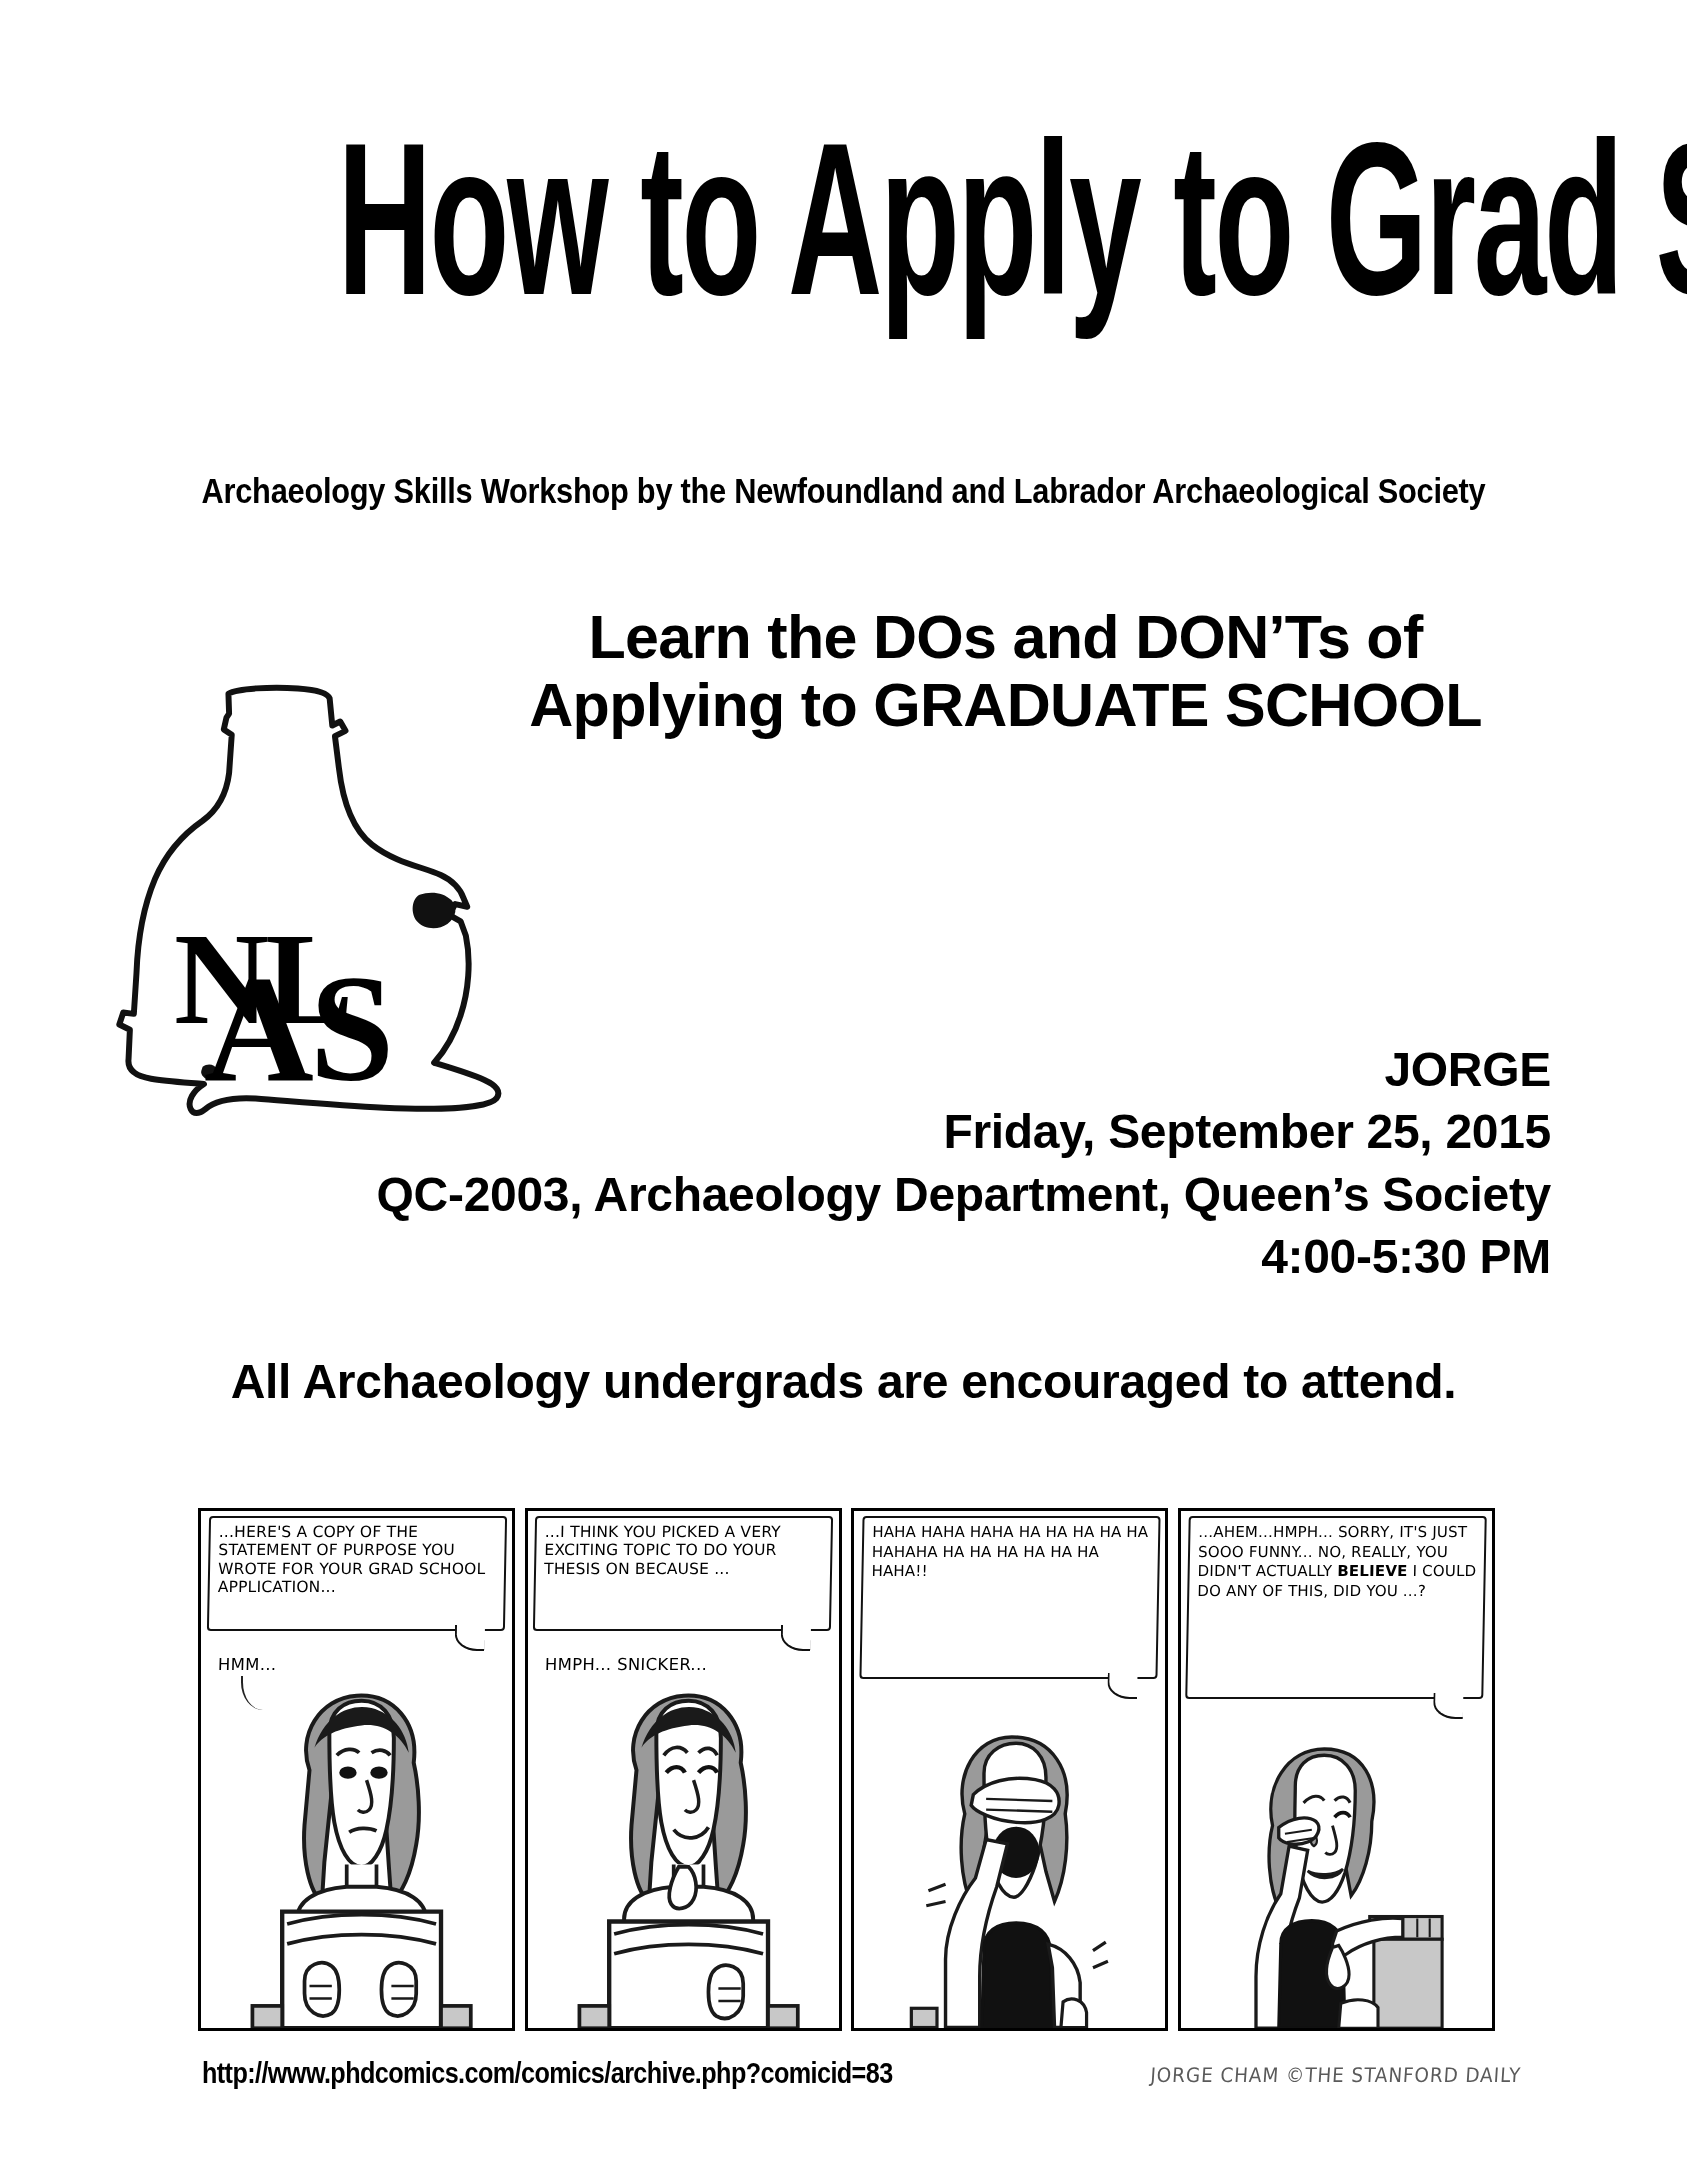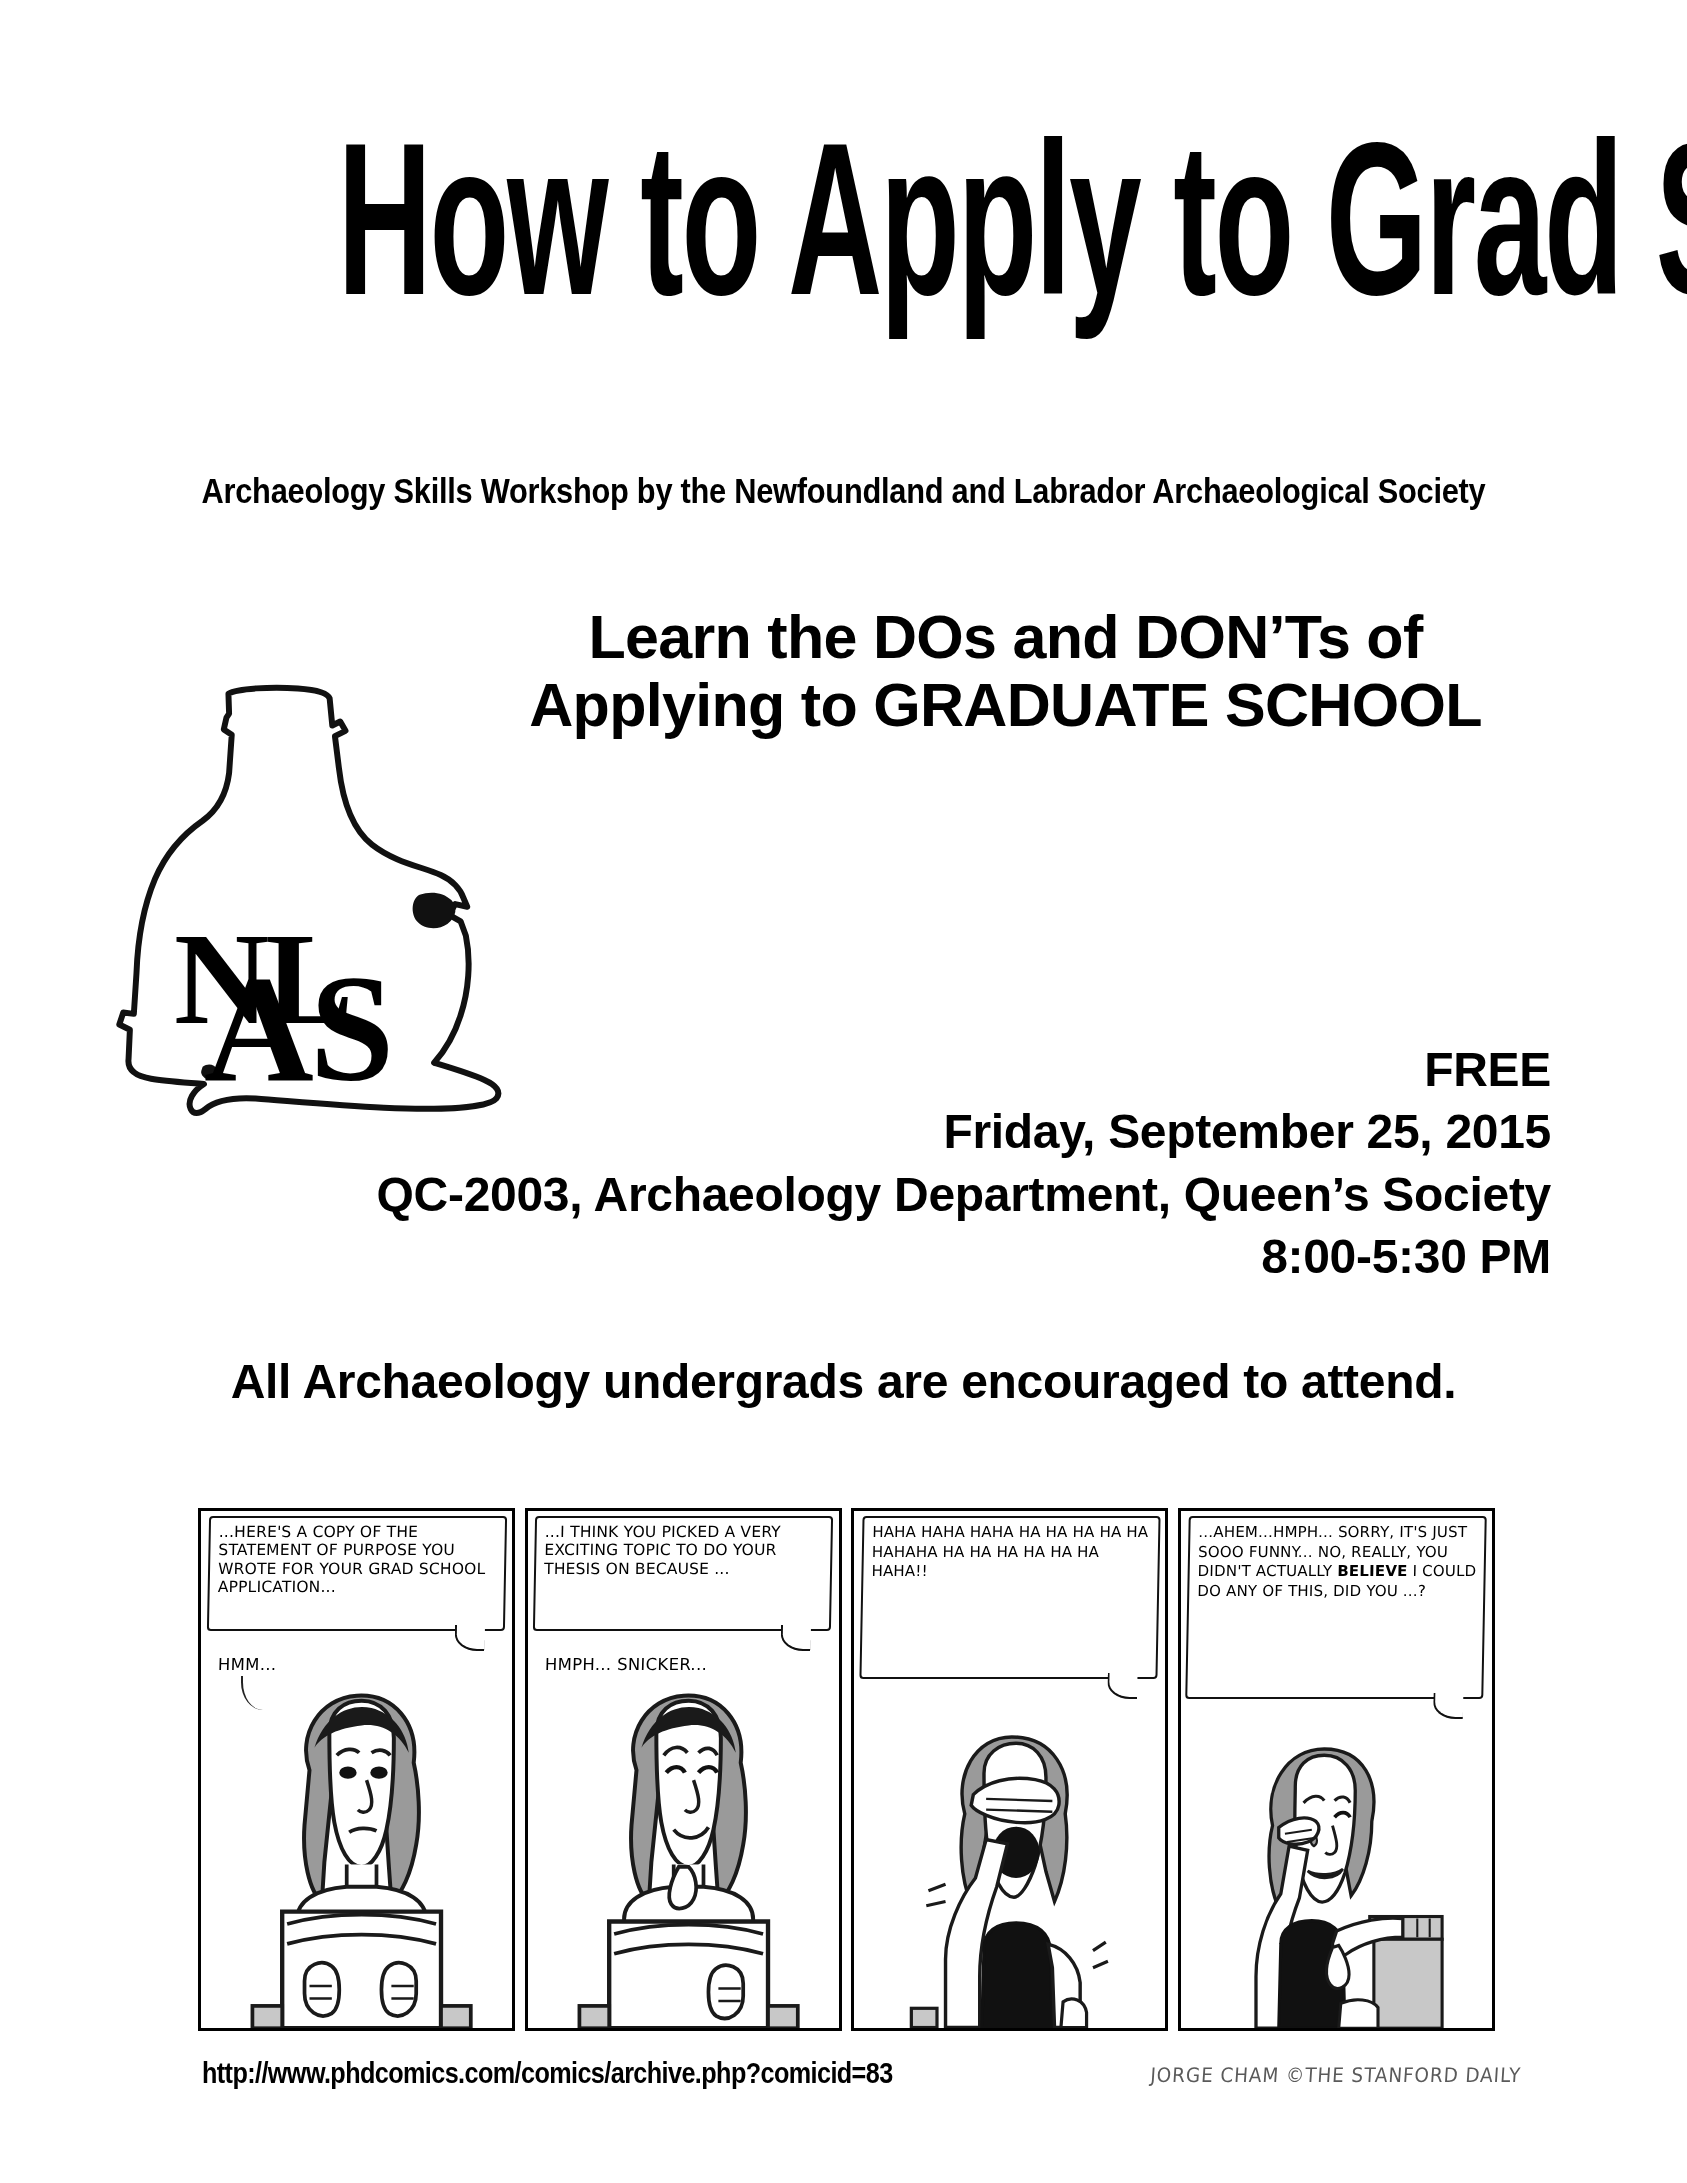--- a/index.html
+++ b/index.html
@@ -264,24 +264,24 @@
     <div class="logo-as">AS</div>
   </div>
 </div>
 
 <div class="headline">
   <span>Learn the DOs and DON’Ts of</span>
   <span>Applying to GRADUATE SCHOOL</span>
 </div>
 
 <div class="event-details">
-  <span>FREE</span>
+  <span>JORGE</span>
   <span>Friday, September 25, 2015</span>
   <span>QC-2003, Archaeology Department, Queen’s Society</span>
-  <span>8:00-5:30 PM</span>
+  <span>4:00-5:30 PM</span>
 </div>
 
 <div class="encourage">
   <span>All Archaeology undergrads are encouraged to attend.</span>
 </div>
 
 <div class="comic-strip">
 
   <div class="comic-panel">
     <div class="bubble" style="height:99px;">

